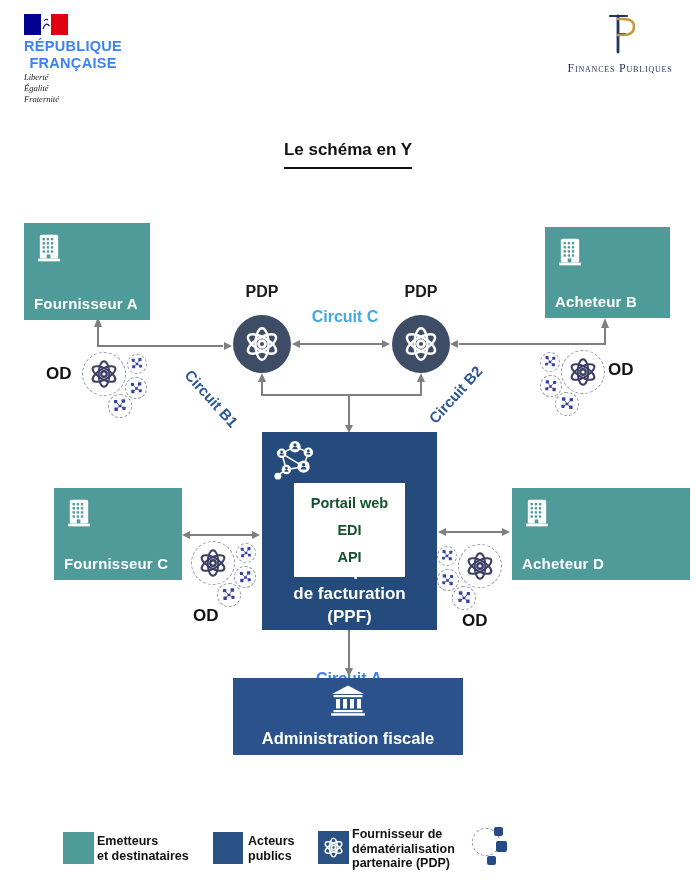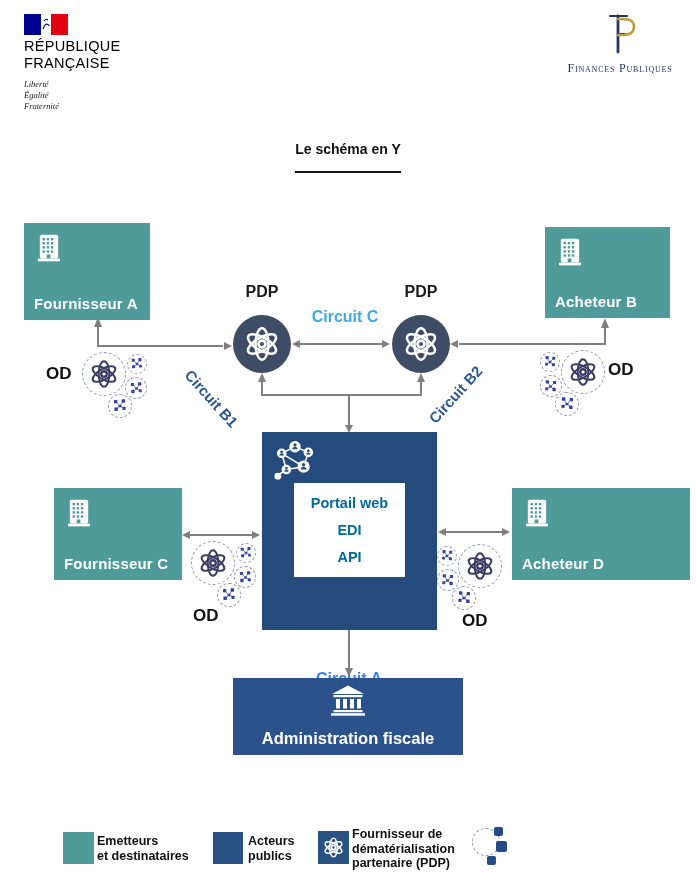--- a/index.html
+++ b/index.html
@@ -2,32 +2,32 @@
 <html><head>
 <meta charset="utf-8">
 <style>
   html,body { margin:0; padding:0; background:#fff; }
   .page { position:relative; width:696px; height:895px; background:#fff; overflow:hidden;
           font-family:"Liberation Sans", sans-serif; }
 
   
   .marianne { position:absolute; left:24px; top:14px; }
   .flag { display:block; }
-  .rf-title { margin-top:3px; font-size:14.5px; font-weight:400; color:#000000;
-              line-height:16.5px; letter-spacing:0.3px; }
-  .motto { margin-top:8px; font-family:"Liberation Serif", serif; font-style:italic;
+  .rf-title { margin-top:3px; font-size:14.5px; font-weight:700; color:#3b82f6;
+              line-height:16.5px; letter-spacing:0.3px;text-align:center; }
+  .motto { margin-top:1px; font-family:"Liberation Serif", serif; font-style:italic;
            font-size:8.5px; color:#222; line-height:11px; }
   .fp-logo { position:absolute; left:555px; top:13px; width:130px; text-align:center; }
   .fp-label { margin-top:2px; font-family:"Liberation Serif", serif;
               font-variant:small-caps; font-size:12px; letter-spacing:0.8px; color:#24365E; }
 
   
   .doc-title { position:absolute; left:0; top:140px; width:100%; text-align:center; }
-  .doc-title span { display:inline-block; font-size:14px; font-weight:800; color:#111;
-                    border-bottom:2px solid #111; padding-bottom:14px; }
+  .doc-title span { display:inline-block; font-size:17px; font-weight:800; color:#111;
+                    border-bottom:2px solid #111; padding-bottom:7px; }
 
   
   .connectors { position:absolute; left:0; top:0; pointer-events:none; }
 
   .teal-box { position:absolute; background:#4F9B9A; }
   .teal-box .bldg { position:absolute; left:14px; top:11px; width:22px; height:29px; }
   .teal-box .tlabel { position:absolute; left:10px; bottom:8px; color:#fff;
                       font-size:15px; font-weight:800; letter-spacing:0.2px; white-space:nowrap; }
   .box-a { left:24px;  top:223px; width:126px; height:97px; }
   .box-b { left:545px; top:227px; width:125px; height:91px; }
@@ -62,21 +62,21 @@
   .od-s3 { left:28px; top:44px; width:24px; height:24px; }
   .od-s1 .mol { width:14px; height:14px; } .od-s2 .mol { width:15px; height:15px; }
   .od-s3 .mol { width:16px; height:16px; }
   .od-text { position:absolute; font-size:17px; font-weight:800; color:#111; }
 
   
   .ppf-box { position:absolute; left:262px; top:432px; width:175px; height:198px; background:#254B7C; }
   .ppf-box .net { position:absolute; left:8px; top:8px; width:50px; height:40px; }
   .channel { position:absolute; left:32px; width:111px; height:40px; background:#fff;
              display:flex; align-items:center; justify-content:center;
-             font-size:14.5px; font-weight:800; color:#0369a1; }
+             font-size:14.5px; font-weight:800; color:#14532d; }
   .ch-web { top:51px; } .ch-edi { top:78px;border-radius:11px; } .ch-api { top:105px; }
   .ppf-label { position:absolute; left:0; top:127px; width:100%; text-align:center;
                color:#fff; font-size:17px; font-weight:800; line-height:23px; }
 
   
   .admin-box { position:absolute; left:233px; top:678px; width:230px; height:77px; background:#2B528A; }
   .admin-box .bank { position:absolute; left:50%; top:7px; transform:translateX(-50%);
                      width:36px; height:31px; }
   .admin-box .alabel { position:absolute; left:0; bottom:7px; width:100%; text-align:center;
                        color:#fff; font-size:16.5px; font-weight:800; }
@@ -577,20 +577,25 @@
             <path d="M8.6 16.4 a2.4 2.4 0 0 1 4.8 0 z"></path>
       <circle cx="39" cy="11.5" r="1.4"></circle>
             <path d="M36.8 15.3 a2.2 2.2 0 0 1 4.4 0 z"></path>
       <circle cx="16" cy="29.5" r="1.4"></circle>
             <path d="M13.8 33.3 a2.2 2.2 0 0 1 4.4 0 z"></path>
     </g>
         </svg></span>
     <div class="channel ch-web">Portail web</div>
     <div class="channel ch-edi">EDI</div>
     <div class="channel ch-api">API</div>
+    <div class="ppf-label">
+      <div>Portail public</div>
+      <div>de facturation</div>
+      <div>(PPF)</div>
+    </div>
   </div>
 
   <div class="admin-box">
     <span class="bank"><svg viewBox="0 0 36 31" width="100%" height="100%">
     <g fill="#fff">
       <polygon points="18,0.5 34,9 2,9"></polygon>
       <rect x="3.5" y="10" width="29" height="2.2"></rect>
       <rect x="6" y="14" width="4" height="9.5"></rect>
             <rect x="13" y="14" width="4" height="9.5"></rect>
       <rect x="20" y="14" width="4" height="9.5"></rect>

